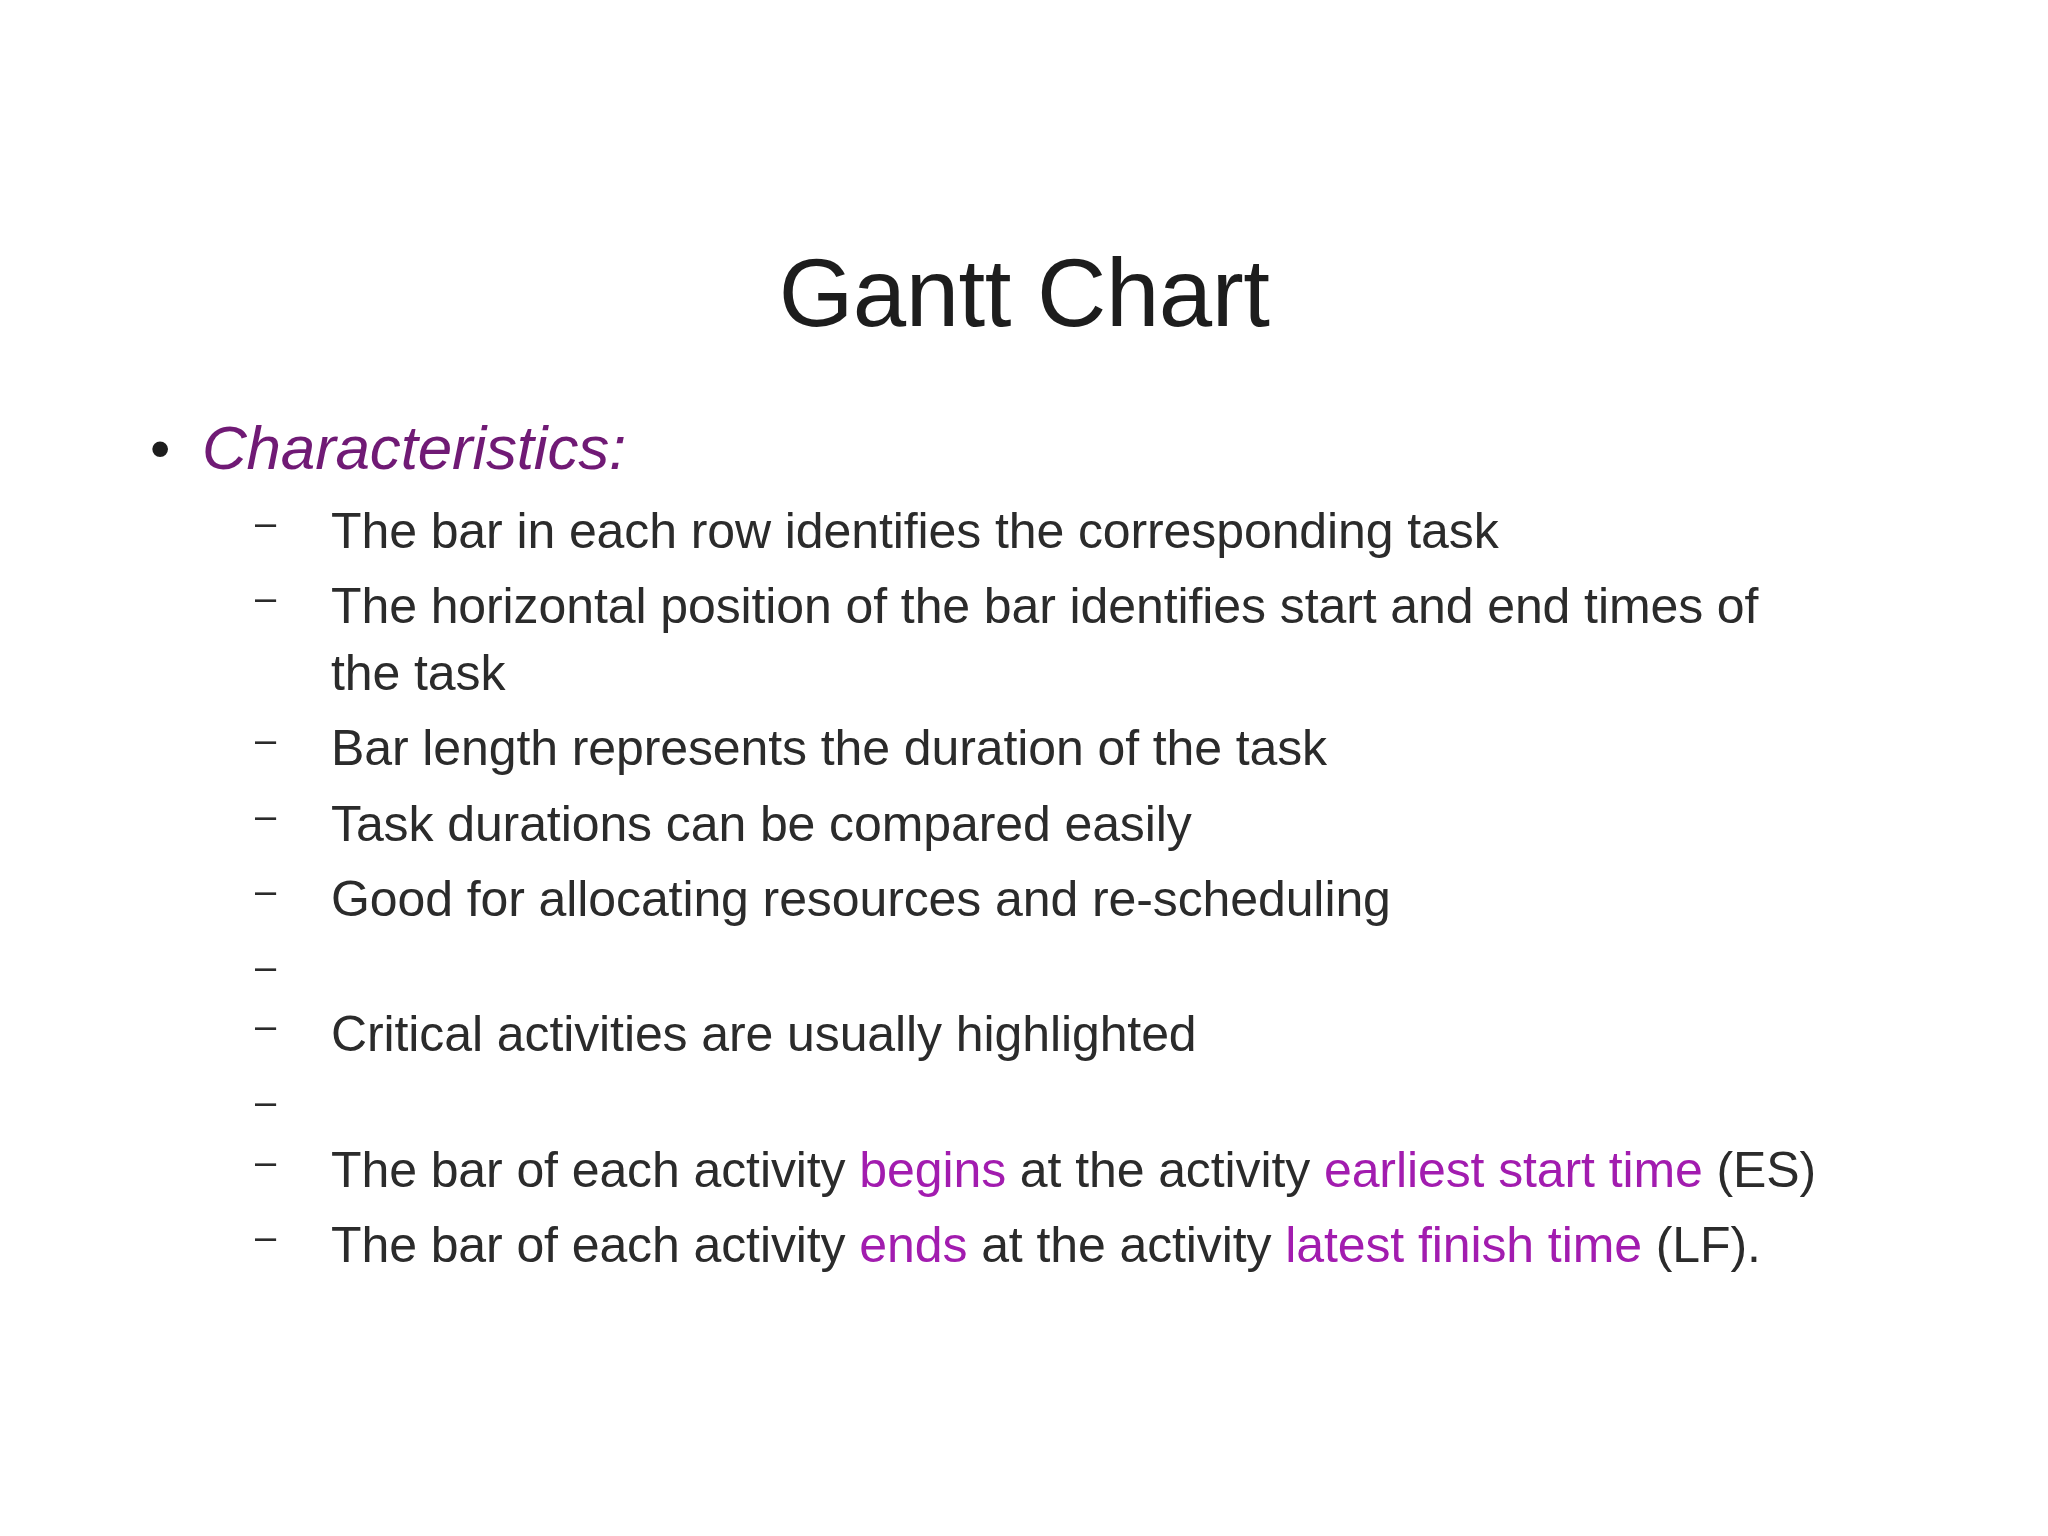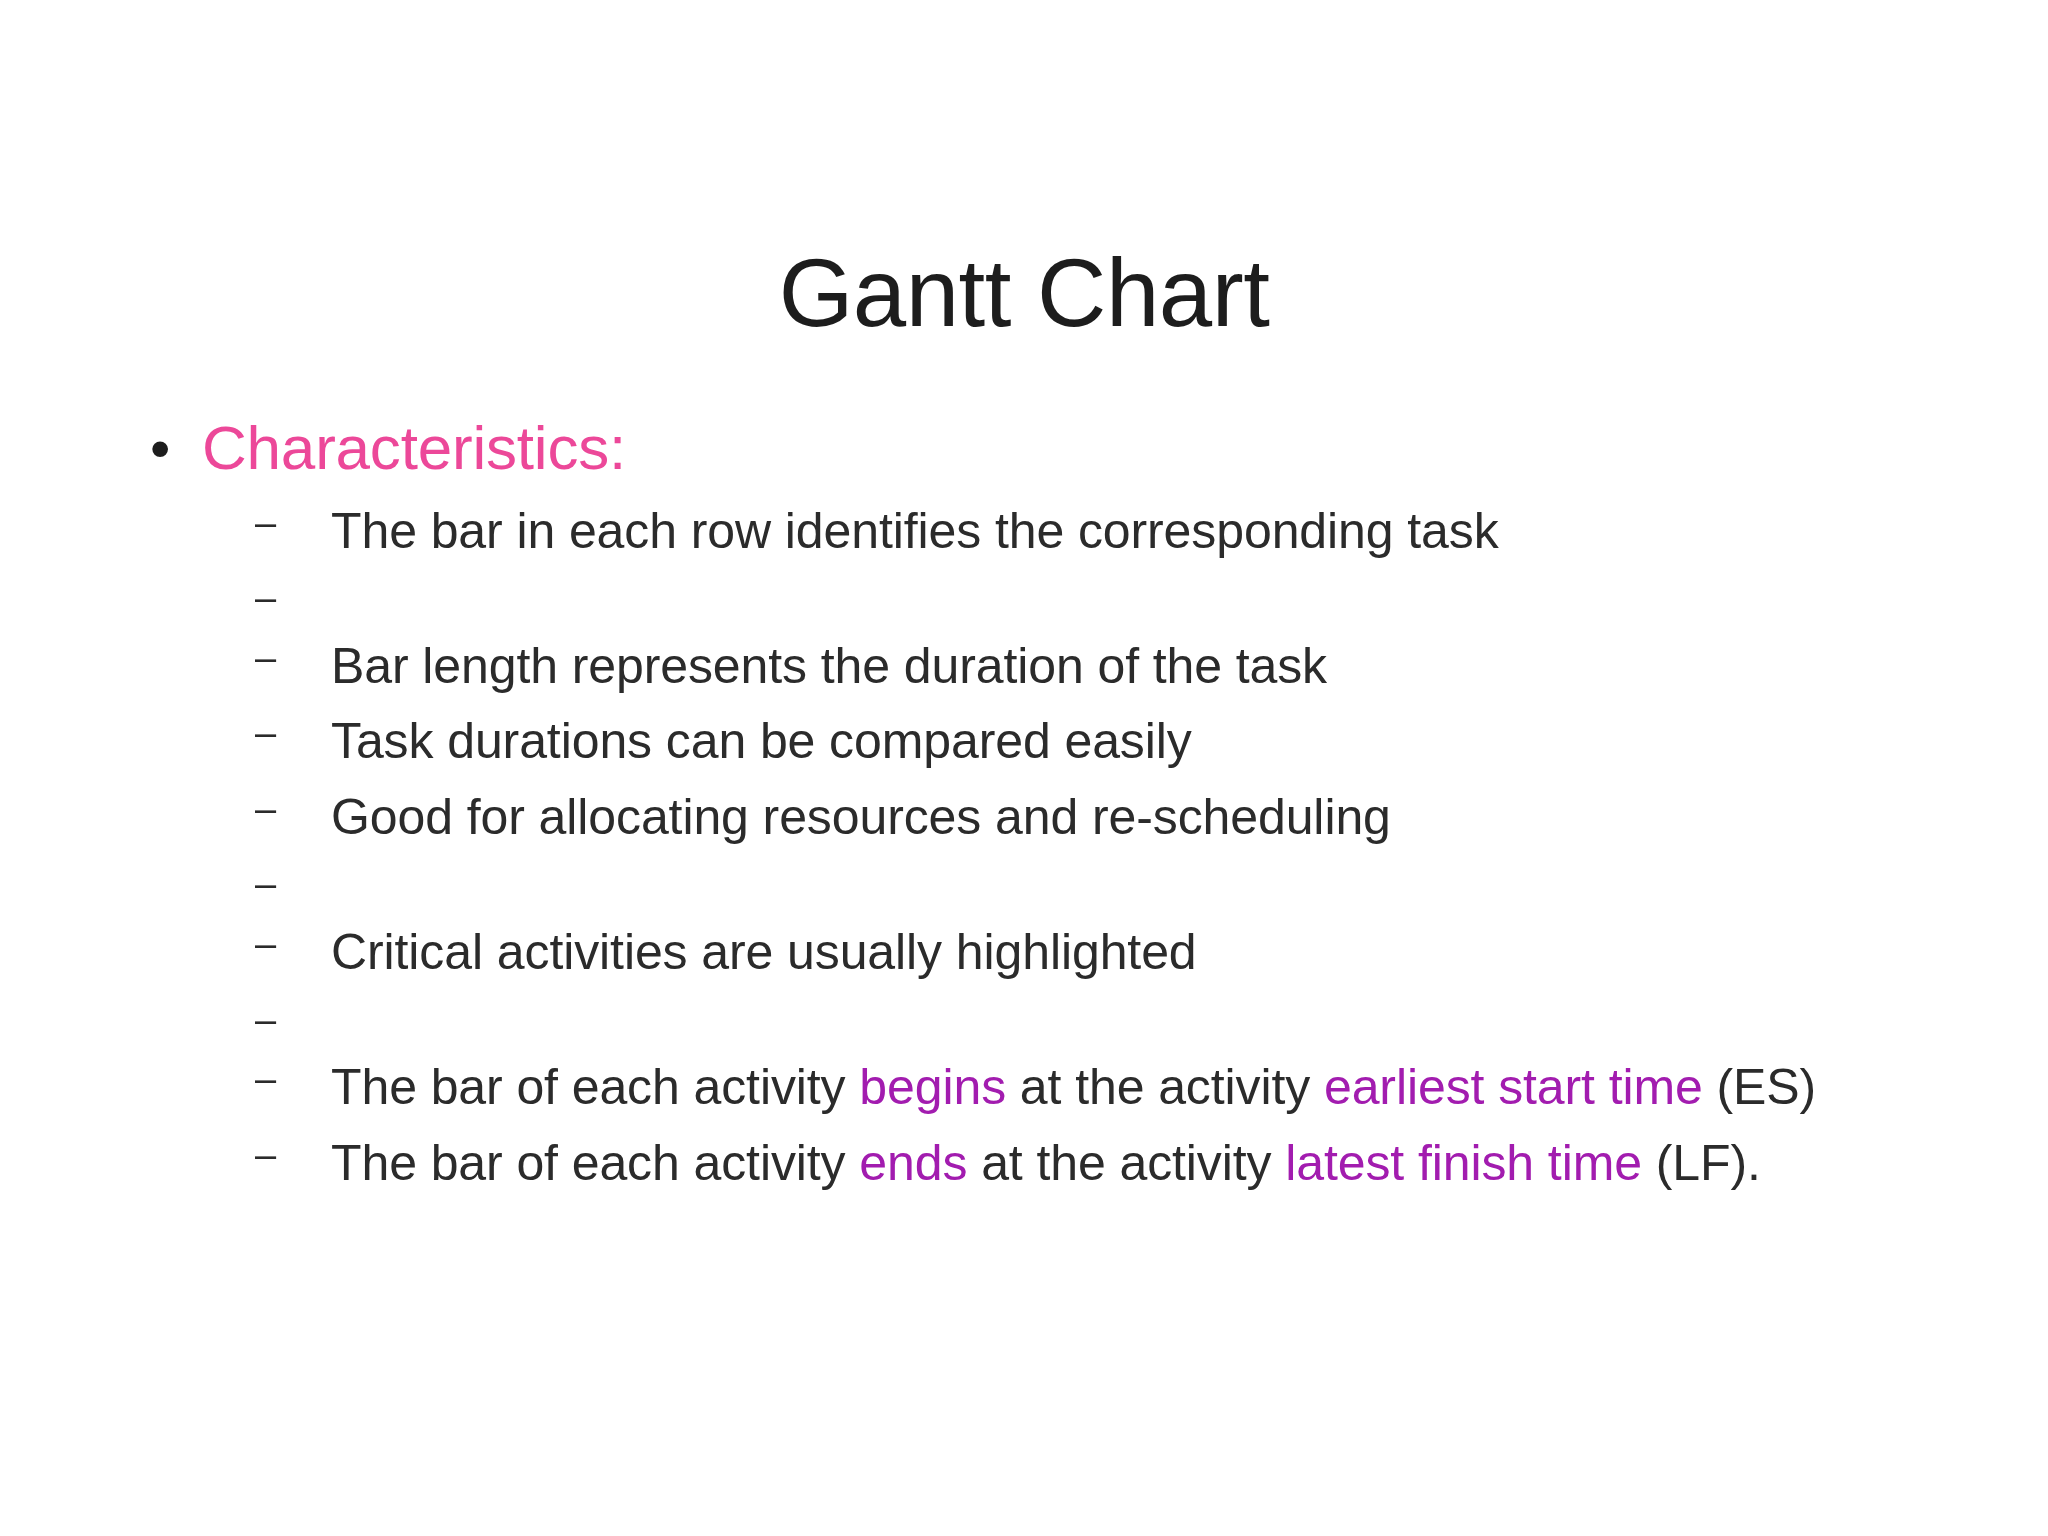--- a/index.html
+++ b/index.html
@@ -59,22 +59,23 @@
     color: #1d1d1d;
     text-align: left;
     position: relative;
     top: 2px;
   }
   .lvl1-text {
     flex: 1 1 auto;
     font-size: 62px;
     line-height: 1.08;
     font-weight: 400;
-    color: #ec4899;
+    color: #701a75;
     letter-spacing: -0.2px;
+    font-style: italic;
   }
 
   .sub-list {
     margin: 0;
     padding: 0;
     list-style: none;
   }
   .sub-item {
     display: flex;
     align-items: flex-start;
@@ -114,20 +115,21 @@
       <span class="lvl1-text">Characteristics:</span>
     </div>
 
     <ul class="sub-list" id="sub-list">
         <li class="sub-item">
           <span class="sub-dash">–</span>
           <span class="sub-text"><span>The bar in each row identifies the corresponding task</span></span>
         </li>
         <li class="sub-item">
           <span class="sub-dash">–</span>
+          <span class="sub-text"><span>The horizontal position of the bar identifies start and end times of the task</span></span>
         </li>
         <li class="sub-item">
           <span class="sub-dash">–</span>
           <span class="sub-text"><span>Bar length represents the duration of the task</span></span>
         </li>
         <li class="sub-item">
           <span class="sub-dash">–</span>
           <span class="sub-text"><span>Task durations can be compared easily</span></span>
         </li>
         <li class="sub-item">

